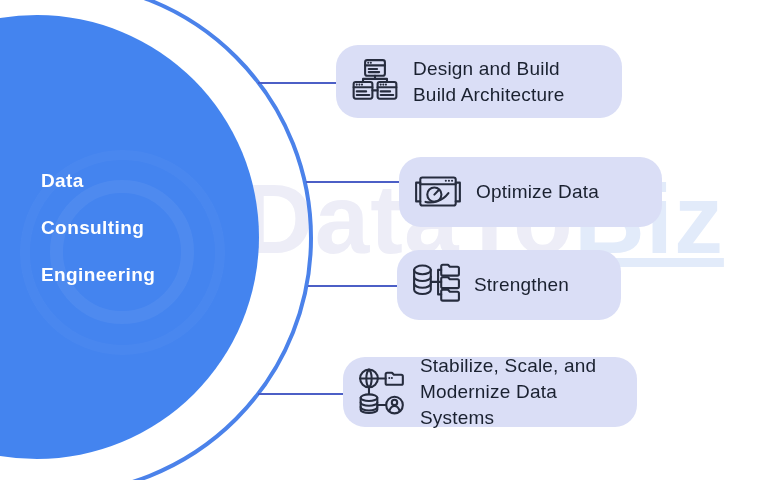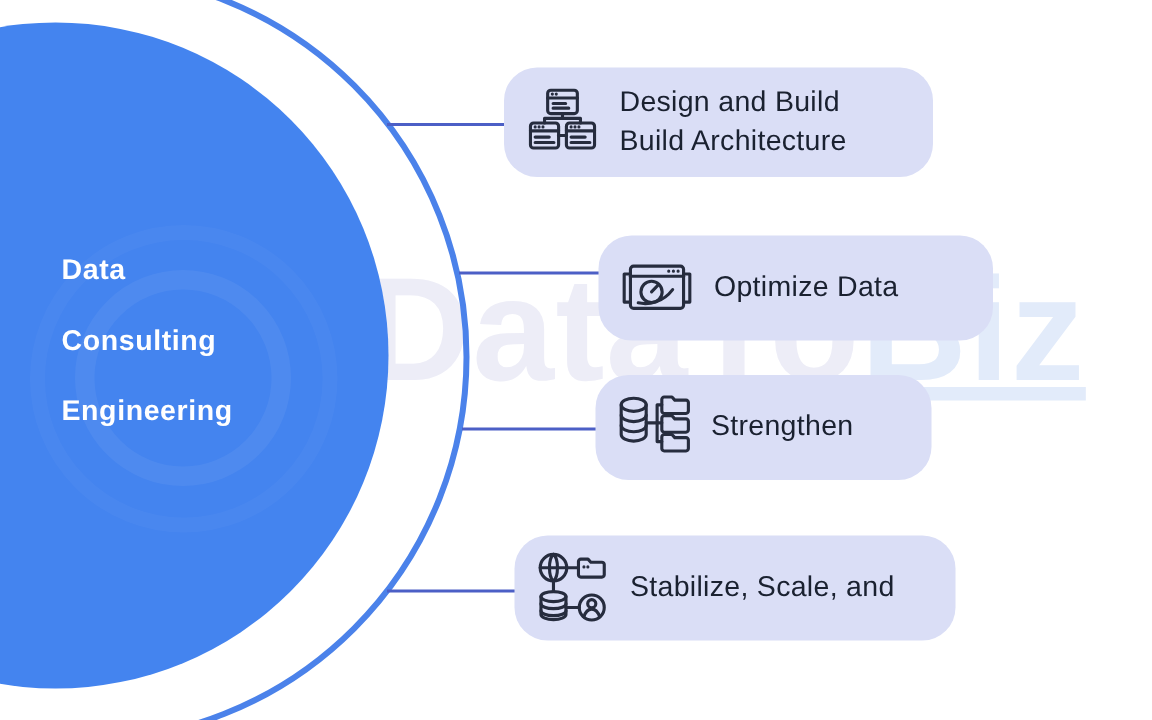--- a/index.html
+++ b/index.html
@@ -165,16 +165,17 @@
         <path d="M3.5 34c0 1.8 3.6 3.2 8 3.2s8-1.4 8-3.2"></path>
         <path d="M3.5 38.5c0 1.8 3.6 3.2 8 3.2s8-1.4 8-3.2"></path>
         <path d="M19.5 36.5h8.5"></path>
         <circle cx="36" cy="36.5" r="8"></circle>
         <circle cx="36" cy="34" r="2.6"></circle>
         <path d="M31 42.5c1-3.4 2.8-5 5-5s4 1.6 5 5"></path>
       </svg>
     </span>
     <div class="label">
       <span>Stabilize, Scale, and</span>
+      <span>Modernize Data Systems</span>
     </div>
   </div>
 
 </div>
 
 </body></html>

